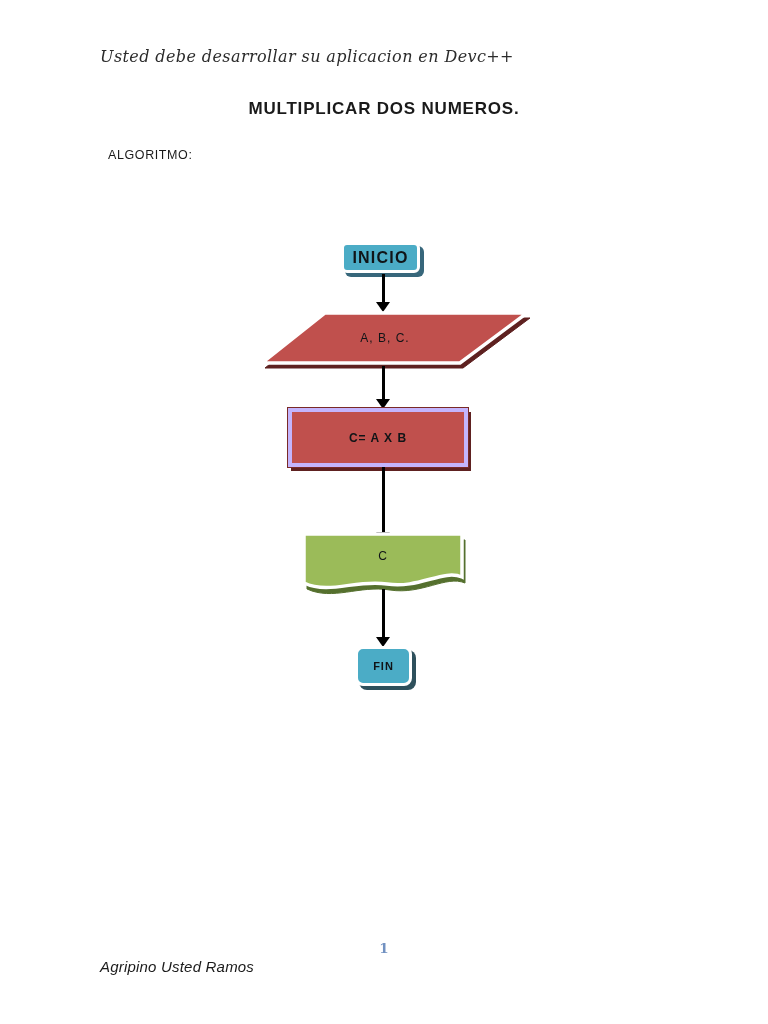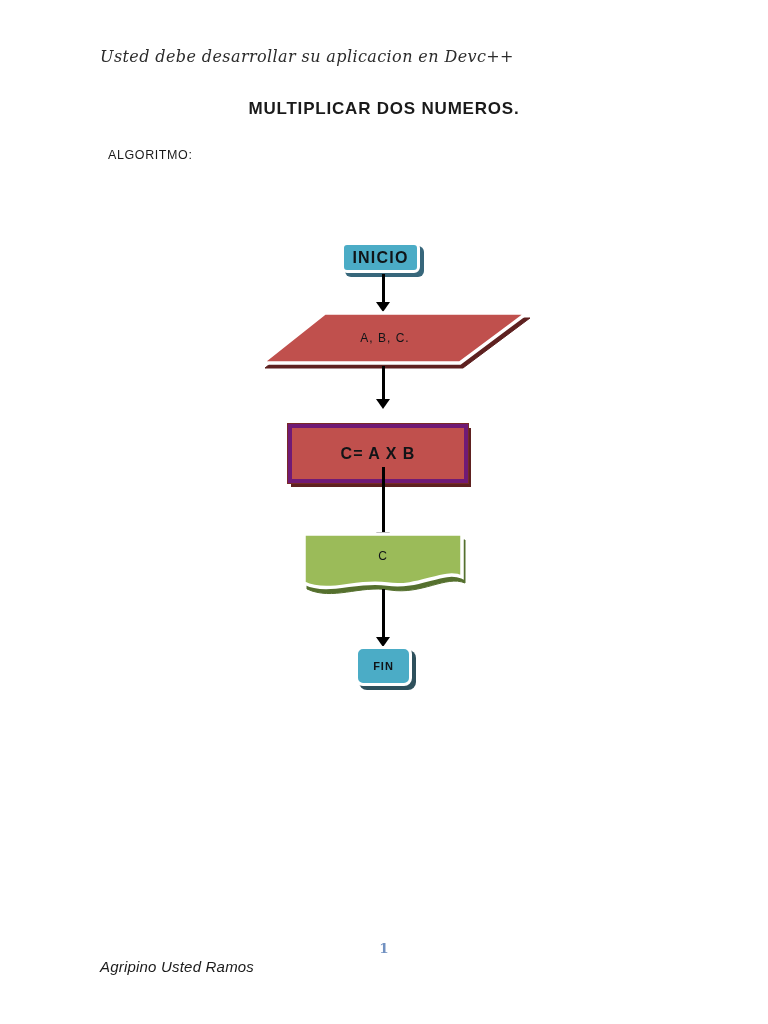--- a/index.html
+++ b/index.html
@@ -30,22 +30,22 @@
     left:341px;top:242px;width:79px;height:31px;background:#4BACC6;
     border:3px solid #fff;border-radius:6px;font-size:16px;letter-spacing:1.2px;
     box-shadow:4px 4px 0 #37677B;
   }
   .node-end{
     left:355px;top:646px;width:57px;height:40px;background:#4BACC6;
     border:3px solid #fff;border-radius:8px;font-size:11px;letter-spacing:1px;
     box-shadow:4px 4px 0 #2E505C;
   }
   .node-process{
-    left:288px;top:424px;width:180px;height:59px;background:#C0504D;
-    border:4px solid #701a75;outline:1px solid #7A2A27;font-size:16px;letter-spacing:1px;
+    left:288px;top:408px;width:180px;height:59px;background:#C0504D;
+    border:4px solid #c4b5fd;outline:1px solid #7A2A27;font-size:12px;letter-spacing:1px;
     box-shadow:3px 4px 0 #5E2120;
   }
   .shape-label{
     text-align:center;font-weight:400;color:#101417;font-size:12px;letter-spacing:1px;
   }
   .label-input{left:325px;top:331px;width:120px;}
   .label-output{left:333px;top:549px;width:100px;}
   
   .arrow{left:376px;width:14px;}
   .arrow .line{position:absolute;left:5.5px;top:0;bottom:8px;width:3px;background:#000;}

